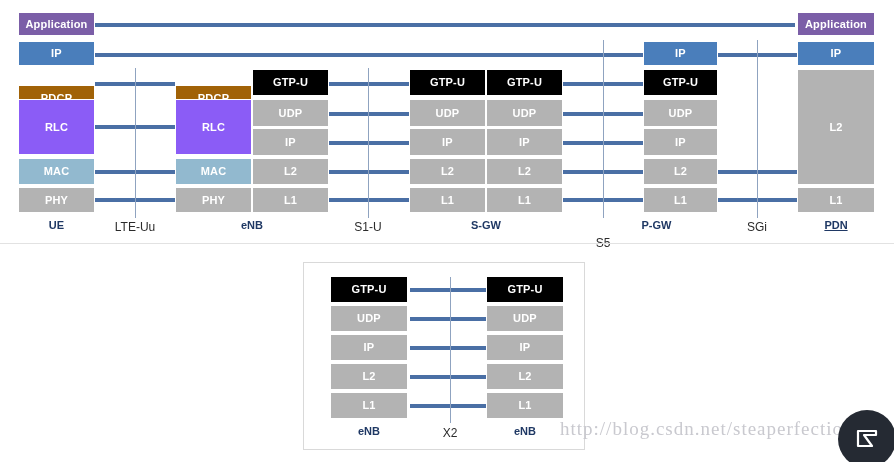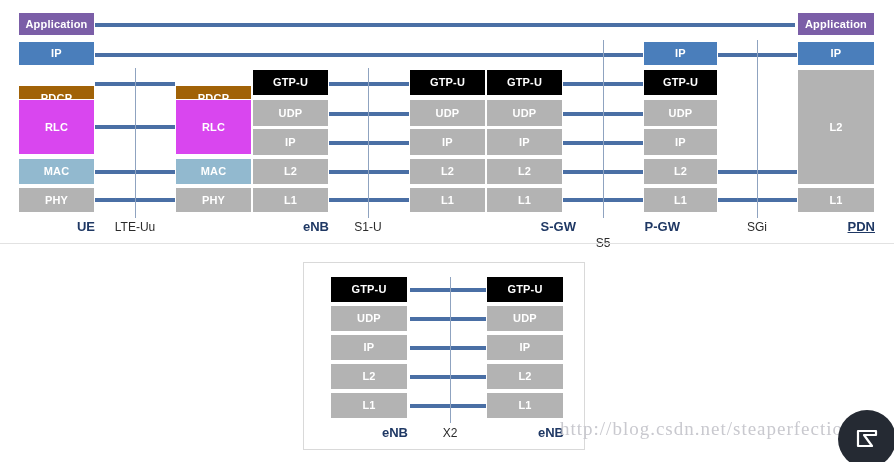--- a/index.html
+++ b/index.html
@@ -23,21 +23,21 @@
     font-weight:bold;
     letter-spacing:.2px;
     text-align:center;
     line-height:1;
     border:1px solid #ffffff;
     user-select:none;
   }
   .c-app   {background:#7b5ea7;}
   .c-ip    {background:#4a7ebb;}
   .c-pdcp  {background:#a16207;margin-top:16px;}
-  .c-rlc   {background:#d946ef;}
+  .c-rlc   {background:#8b5cf6;}
   .c-mac   {background:#92b9cf;}
   .c-gray  {background:#b3b3b3;}
   .c-gtpu  {background:#000000;}
 
   
   .hline{
     position:absolute;
     height:4px;
     background:#4a6fa5;
   }
@@ -49,21 +49,21 @@
   }
   
   .cap{
     position:absolute;
     text-align:center;
     font-size:12px;
     color:#1f3864;
     white-space:nowrap;
     user-select:none;
   }
-  .cap.node{font-weight:bold;font-size:13px;text-align:right;}
+  .cap.node{font-weight:bold;font-size:11px;}
   .cap.iface{font-weight:normal;font-size:12px;color:#2b2b2b;}
 
   
   #x2panel{
     position:absolute;
     left:303px;top:262px;width:282px;height:188px;
     border:1px solid #d9d9d9;
     background:#ffffff;
     box-sizing:border-box;
   }
@@ -165,22 +165,22 @@
   <div class="box c-gray" style="left:643px;top:158px;width:75px;height:27px;font-size:11px;">L2</div>
   <div class="box c-gray" style="left:643px;top:187px;width:75px;height:26px;font-size:11px;">L1</div>
 
   <div class="box c-app" style="left:797px;top:12px;width:78px;height:24px;font-size:11px;">Application</div>
   <div class="box c-ip" style="left:797px;top:41px;width:78px;height:25px;font-size:11px;">IP</div>
   <div class="box c-gray" style="left:797px;top:69px;width:78px;height:116px;font-size:11px;">L2</div>
   <div class="box c-gray" style="left:797px;top:187px;width:78px;height:26px;font-size:11px;">L1</div>
 
   <div class="cap node" style="left:18px;top:219px;width:77px;">UE</div>
   <div class="cap node" style="left:175px;top:219px;width:154px;">eNB</div>
-  <div class="cap node" style="left:422px;top:219px;width:154px;">S-GW</div>
-  <div class="cap node" style="left:605px;top:219px;width:75px;">P-GW</div>
+  <div class="cap node" style="left:409px;top:219px;width:154px;">S-GW</div>
+  <div class="cap node" style="left:619px;top:219px;width:75px;">P-GW</div>
   <div class="cap node" style="left:797px;top:219px;width:78px;text-decoration:underline;">PDN</div>
 
   <div class="cap iface" style="left:100px;top:220px;width:70px;">LTE-Uu</div>
   <div class="cap iface" style="left:338px;top:220px;width:60px;">S1-U</div>
   <div class="cap iface" style="left:573px;top:236px;width:60px;">S5</div>
   <div class="cap iface" style="left:727px;top:220px;width:60px;">SGi</div>
 
   <div id="divider"></div>
 
   <div id="x2panel"></div>

